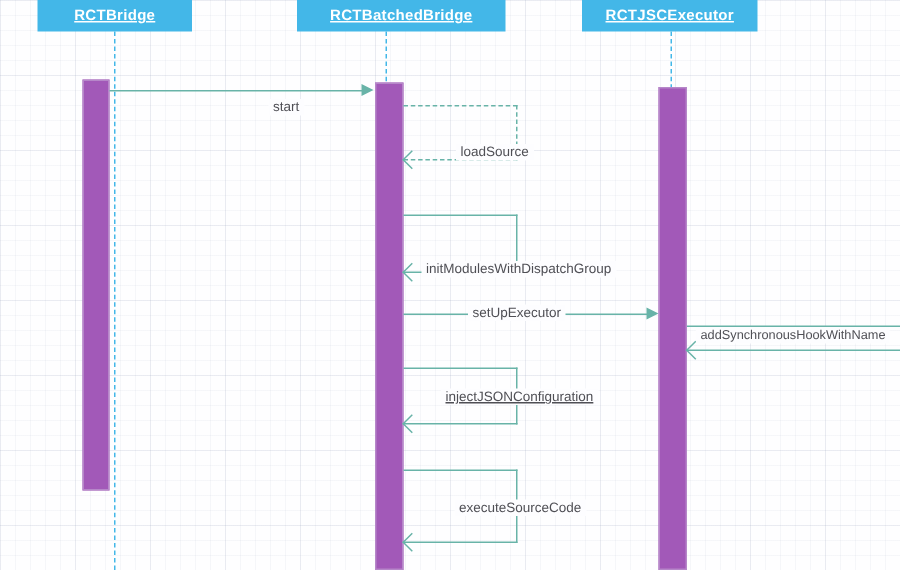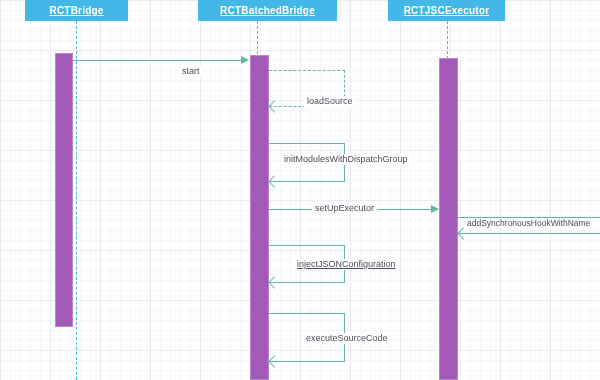--- a/index.html
+++ b/index.html
@@ -147,21 +147,21 @@
 
   <div>
     <div class="selfloop dashed" style="left:269px; top:70px; width:76px; height:37px;"></div>
     <div class="arrow-left-open" style="left:270px; top:102px;"></div>
     <div class="msg-label" style="left:304px; top:96px;">loadSource</div>
   </div>
 
   <div>
     <div class="selfloop" style="left:269px; top:143px; width:76px; height:39px;"></div>
     <div class="arrow-left-open" style="left:270px; top:177px;"></div>
-    <div class="msg-label" style="left:281px; top:154px;">initModulesWithDispatchGroup</div>
+    <div class="msg-label" style="left:281px; top:174px;">initModulesWithDispatchGroup</div>
   </div>
 
   <div>
     <div class="msg-line" style="left:269px; top:209px; width:164px;"></div>
     <div class="arrow-right" style="left:431px; top:205px;"></div>
     <div class="msg-label" style="left:312px; top:203px;">setUpExecutor</div>
   </div>
 
   <div>
     <div class="selfloop" style="left:458px; top:217px; width:150px; height:17px;"></div>

